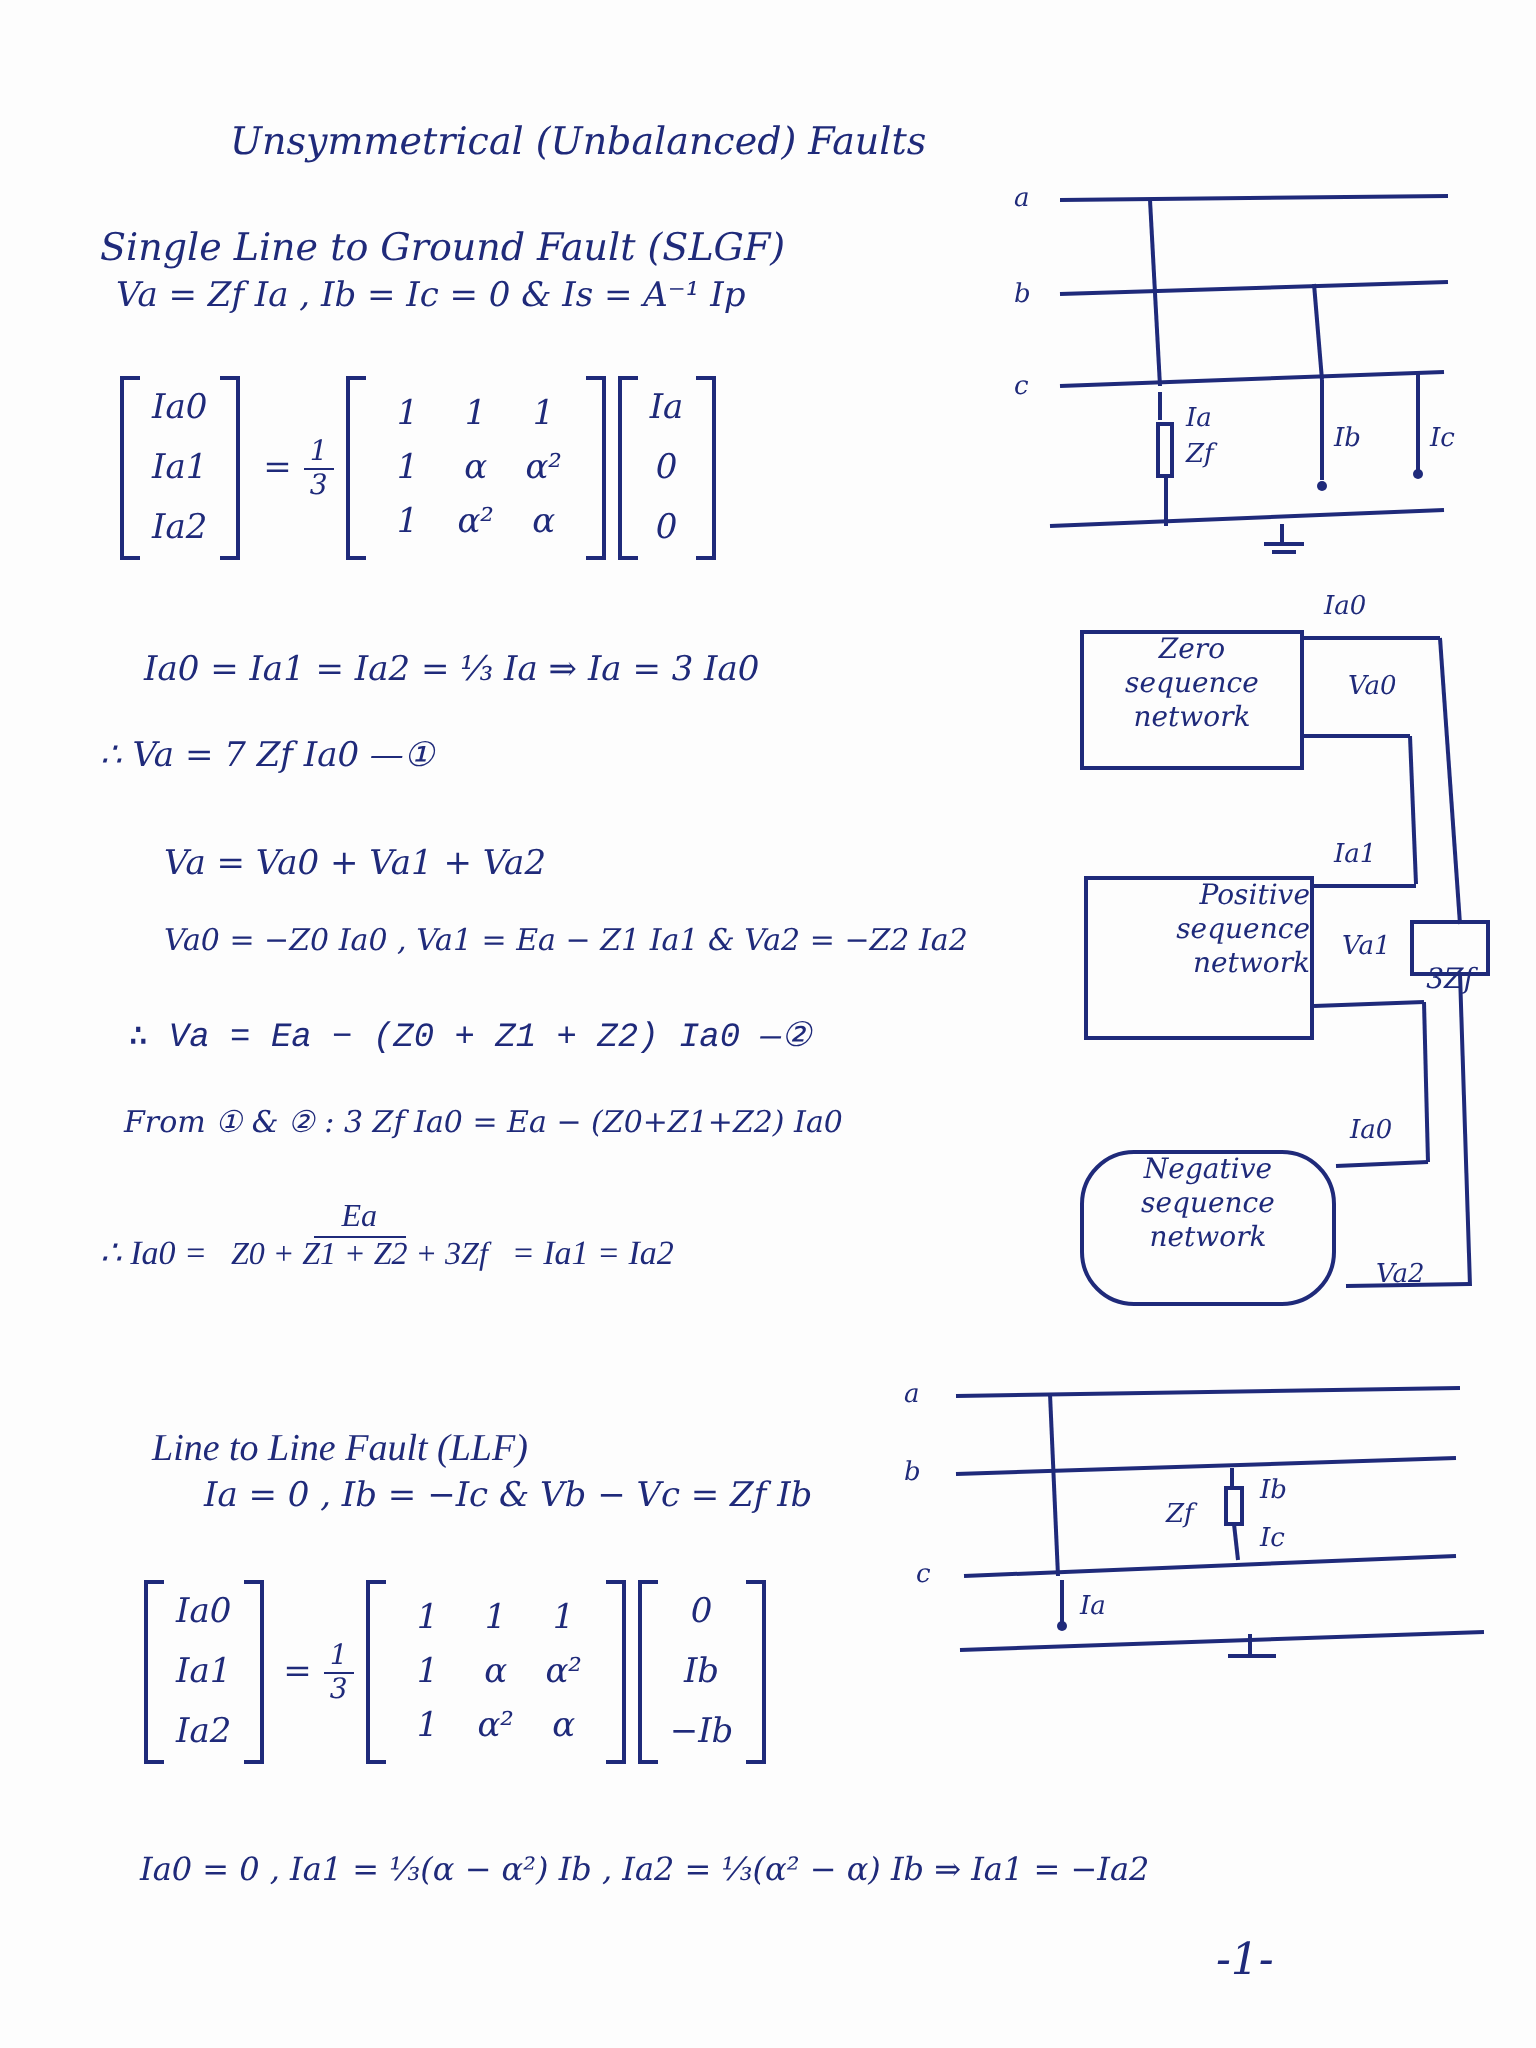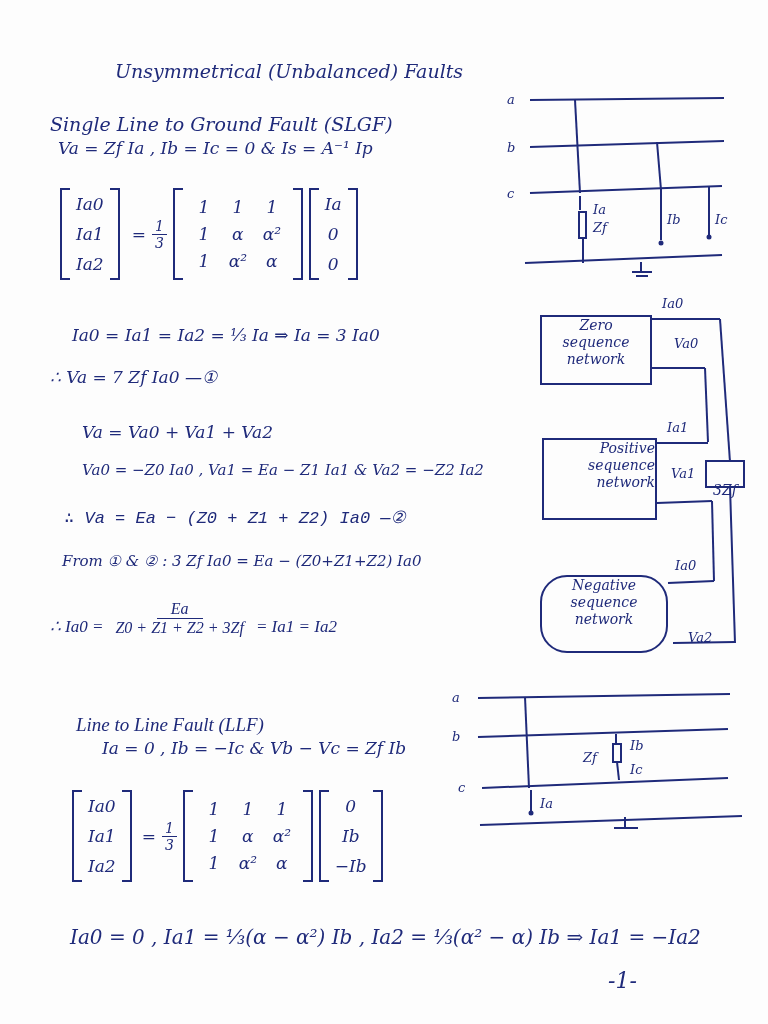--- a/index.html
+++ b/index.html
@@ -175,21 +175,21 @@
   <div class="br brr"></div>
   <div class="br brl" style="margin-left:6px;"></div>
   <div class="col">
     <span>0</span>
       <span>Ib</span>
       <span>−Ib</span>
   </div>
   <div class="br brr"></div>
 </div>
 
-<div class="t eq" style="left:70px;top:925px;font-size:20px;">Ia0 = 0 ,  Ia1 = ⅓(α − α²) Ib ,  Ia2 = ⅓(α² − α) Ib ⇒ Ia1 = −Ia2</div>
+<div class="t eq" style="left:70px;top:925px;font-size:16px;">Ia0 = 0 ,  Ia1 = ⅓(α − α²) Ib ,  Ia2 = ⅓(α² − α) Ib ⇒ Ia1 = −Ia2</div>
 
 <svg width="768" height="1024" style="pointer-events:none;">
   <g stroke="#1f2a7a" stroke-width="2" fill="none">
     <line x1="478" y1="698" x2="730" y2="694"></line>
     <line x1="478" y1="737" x2="728" y2="729"></line>
     <line x1="482" y1="788" x2="728" y2="778"></line>
     <line x1="480" y1="825" x2="742" y2="816"></line>
     <line x1="525" y1="697" x2="529" y2="788"></line>
     <line x1="531" y1="790" x2="531" y2="812"></line>
     <line x1="616" y1="734" x2="616" y2="744"></line>

